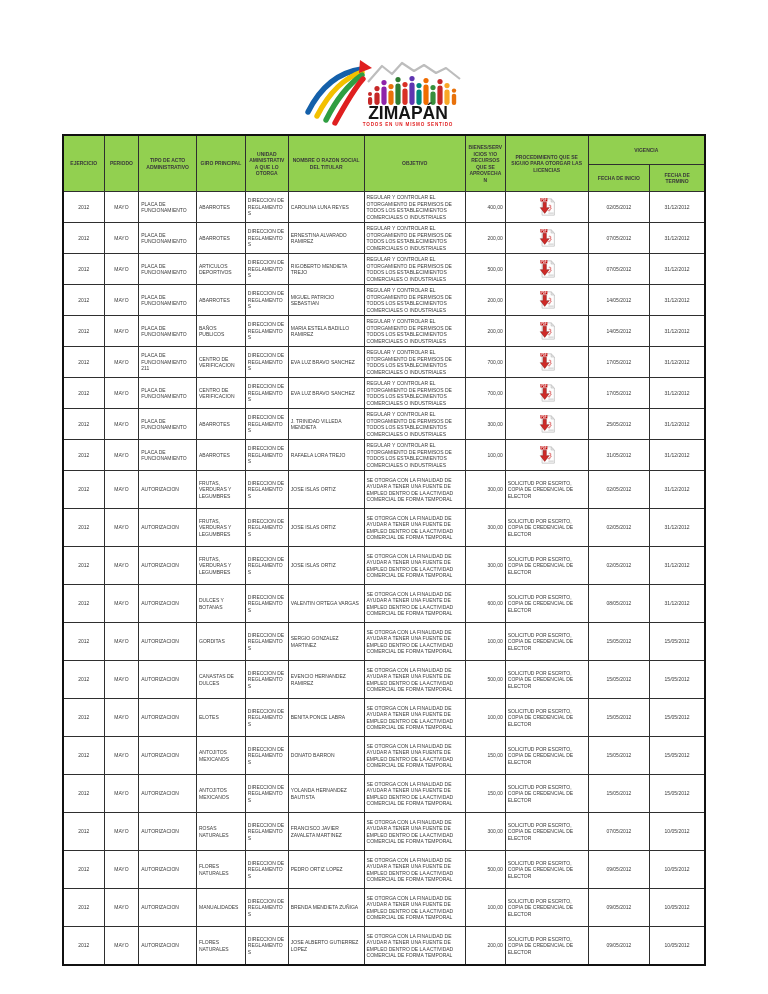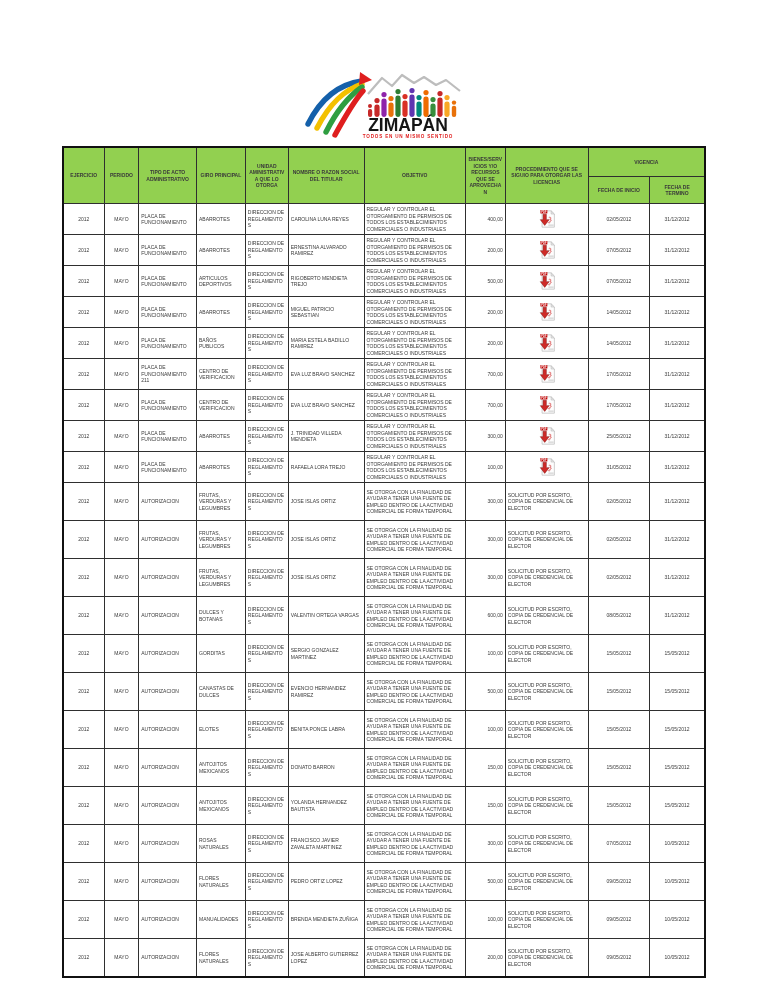--- a/index.html
+++ b/index.html
@@ -1,21 +1,21 @@
 <!DOCTYPE html>
 <html><head>
 <meta charset="utf-8">
 <style>
   html,body{margin:0;padding:0;background:#ffffff;}
   .page{
     width:768px;min-height:994px;background:#ffffff;position:relative;
     font-family:"Liberation Sans",sans-serif;color:#222;
   }
   .logo-wrap{
-    padding-top:58px;display:flex;justify-content:center;margin-top:12px;
+    padding-top:58px;display:flex;justify-content:center;
   }
   .table-wrap{margin:6px 62px 0 62px;}
   table.permits{
     width:100%;border-collapse:collapse;table-layout:fixed;
     border:2px solid #111;
   }
   table.permits th, table.permits td{
     border:1px solid #2f2f2f;
     font-size:5px;line-height:1.3;color:#3a3a3a;
     padding:1px 2px;overflow:hidden;vertical-align:middle;

